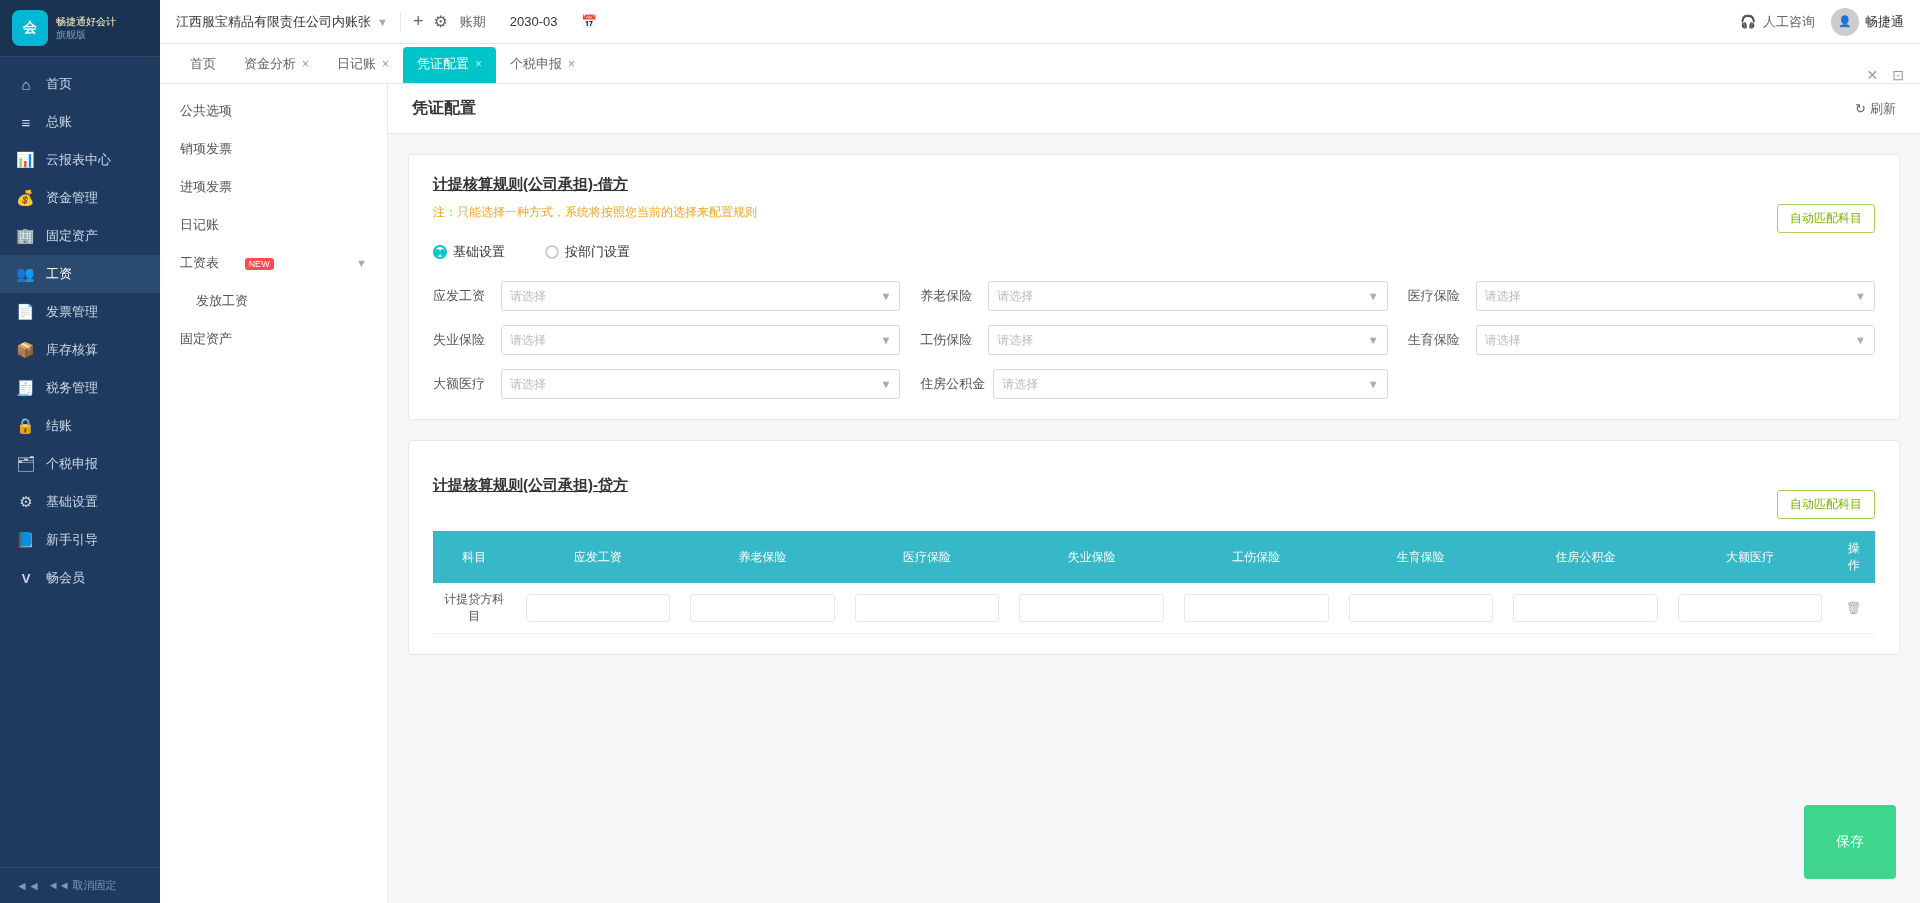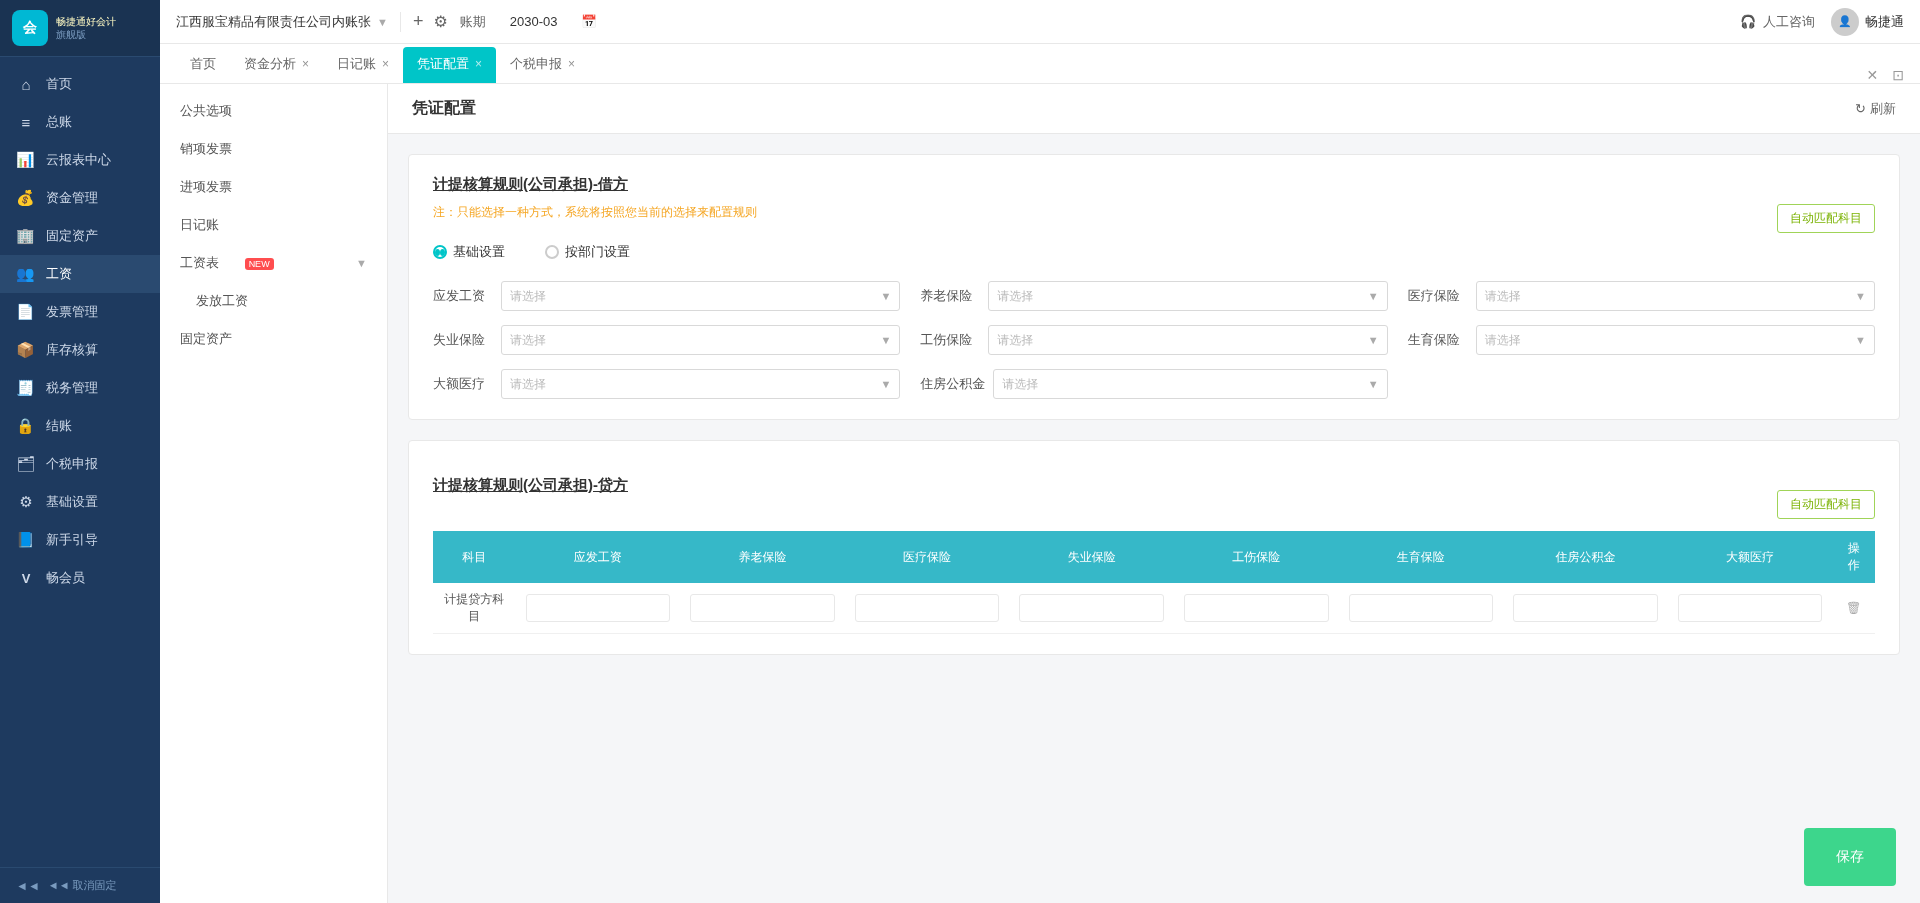--- a/index.html
+++ b/index.html
@@ -409,26 +409,26 @@
       padding: 0 6px;
       font-size: 12px;
       color: #333;
       text-align: center;
     }
     .data-table tr:nth-child(even) td { background: #fafafa; }
 
     
     .save-btn {
       position: fixed;
-      bottom: 17px;
+      bottom: 24px;
       right: 24px;
       background: #3dd68c;
       color: white;
       border: none;
-      padding: 20px 32px;
+      padding: 28px 32px;
       border-radius: 4px;
       font-size: 14px;
       cursor: pointer;
       font-weight: 500;
     }
 
     
     ::-webkit-scrollbar { width: 6px; height: 6px; }
     ::-webkit-scrollbar-track { background: #f1f1f1; }
     ::-webkit-scrollbar-thumb { background: #ccc; border-radius: 3px; }

